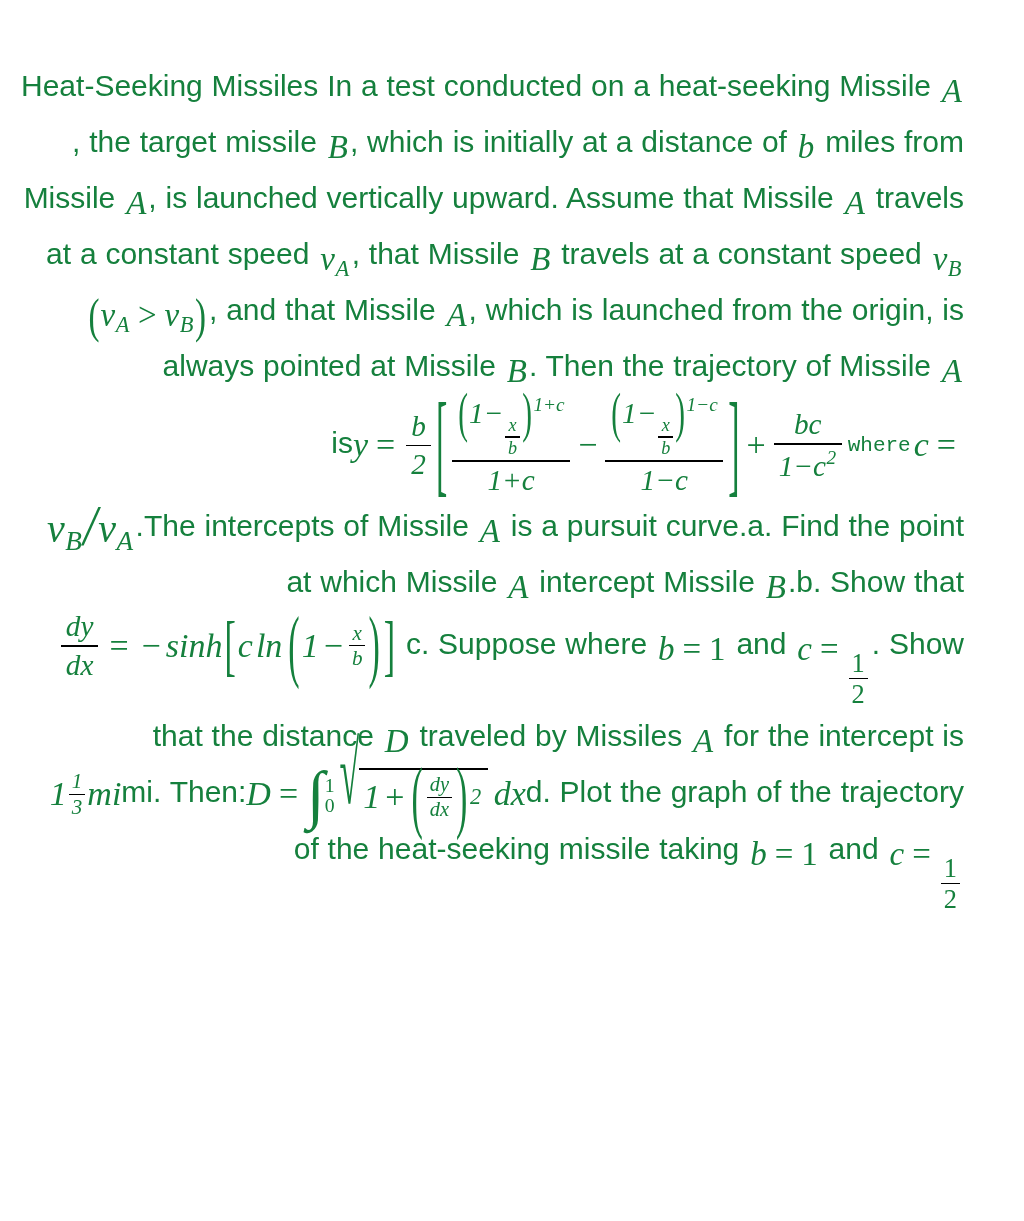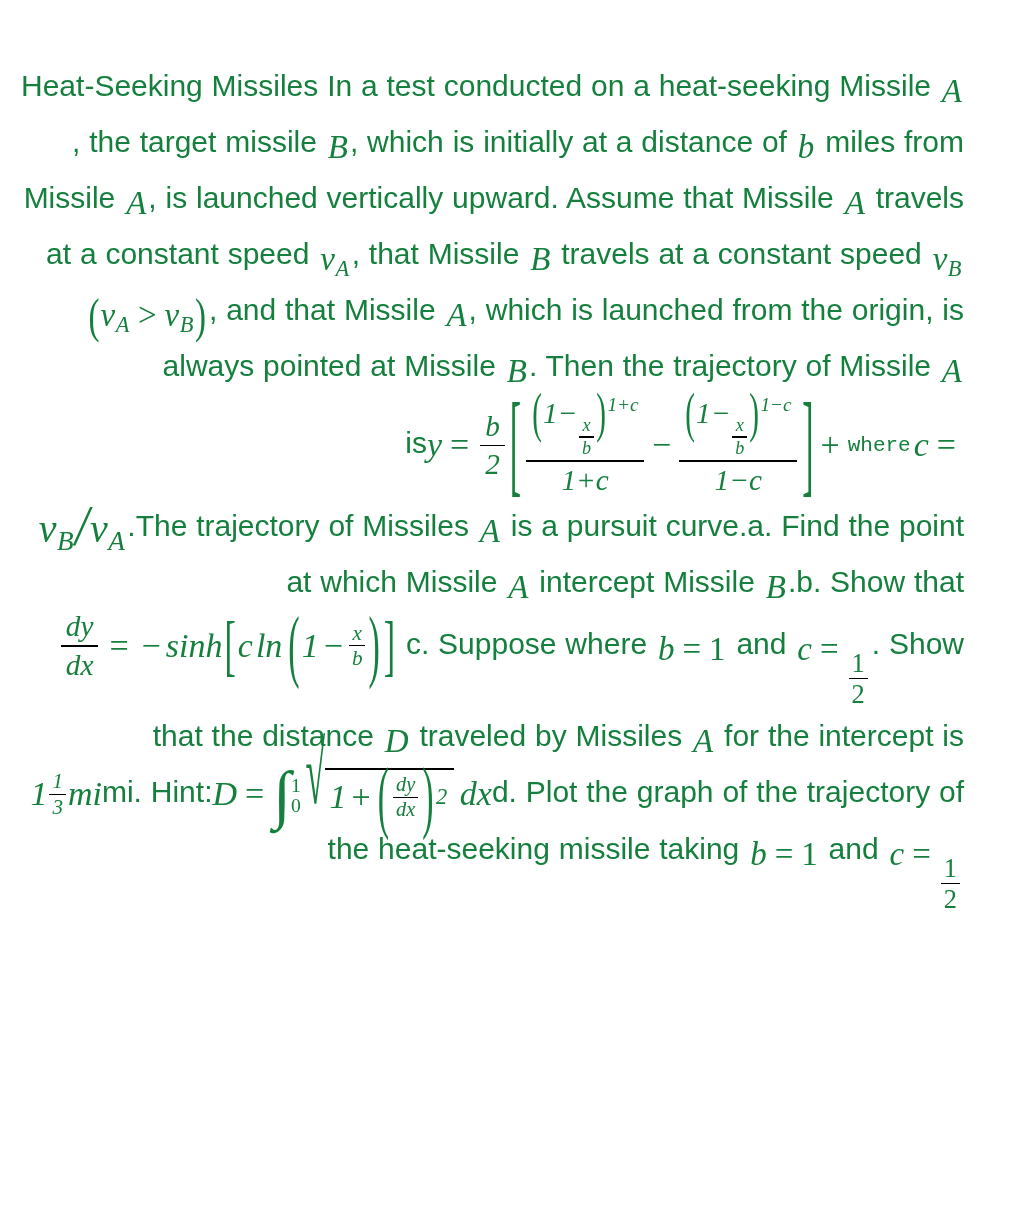--- a/index.html
+++ b/index.html
@@ -275,27 +275,32 @@
           <span class="num"><span class="d-paren-lg">(</span><span class="up">1</span><span class="op tight">−</span><span class="frac tight">
                 <span class="num">x</span>
                 <span class="bar"></span>
                 <span class="den">b</span>
               </span><span class="d-paren-lg">)</span><span class="sup">1−c</span></span>
           <span class="bar"></span>
           <span class="den">1−c</span>
         </span>
         <span class="d-brack-xl">]</span>
         <span class="op">+</span>
+        <span class="dfrac">
+          <span class="num">bc</span>
+          <span class="bar"></span>
+          <span class="den"><span>1−c</span><span class="sup">2</span></span>
+        </span>
         <span class="txt">where</span>
         <span>c</span>
         <span class="rel">=</span>
       </span>
     </span>
 
-    <span class="m big"><span>v</span><span class="sub">B</span><span class="slash">/</span><span>v</span><span class="sub">A</span></span><span>.The trajectory of Missiles</span>
+    <span class="m big"><span>v</span><span class="sub">B</span><span class="slash">/</span><span>v</span><span class="sub">A</span></span><span>.The intercepts of Missile</span>
     <span class="m"><span>A</span></span>
     <span>is a pursuit curve.a. Find the point at which Missile</span>
     <span class="m"><span>A</span></span>
     <span>intercept Missile</span>
     <span class="m"><span>B</span></span><span>.b. Show that</span><span class="bigmath">
       <span class="dfrac">
         <span class="num"><span>d</span><span>y</span></span>
         <span class="bar"></span>
         <span class="den"><span>d</span><span>x</span></span>
       </span>
@@ -334,21 +339,21 @@
       <span class="bigmath">
         <span class="mixed">
           <span class="up">1</span>
           <span class="frac" style="font-size:0.62em;">
               <span class="num up">1</span>
               <span class="bar"></span>
               <span class="den up">3</span>
             </span>
         </span>
         <span class="up">mi</span>
-      </span><span>mi. Hint:</span><span class="bigmath">
+      </span><span>mi. Then:</span><span class="bigmath">
         <span>D</span>
         <span class="rel">=</span>
         <span class="intg">
           <span class="sym">∫</span>
           <span class="lims">
             <span class="hi">1</span>
             <span class="lo">0</span>
           </span>
         </span>
         <span class="sqrt">

